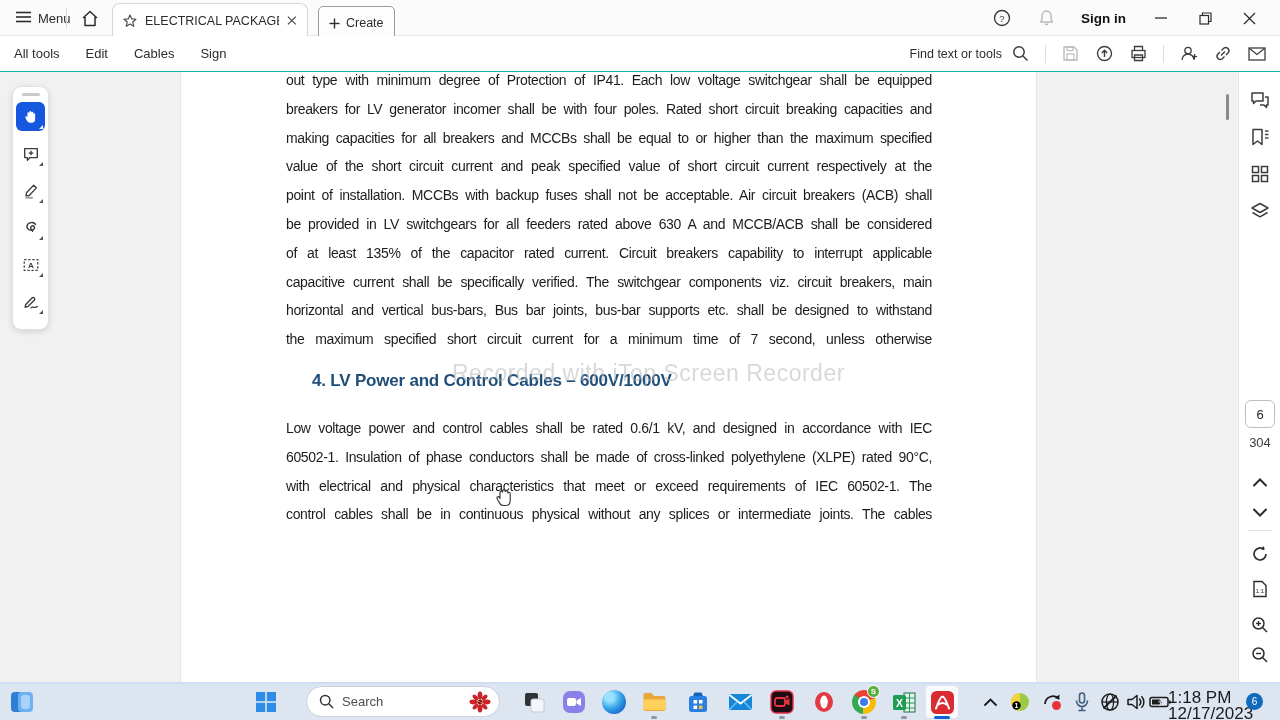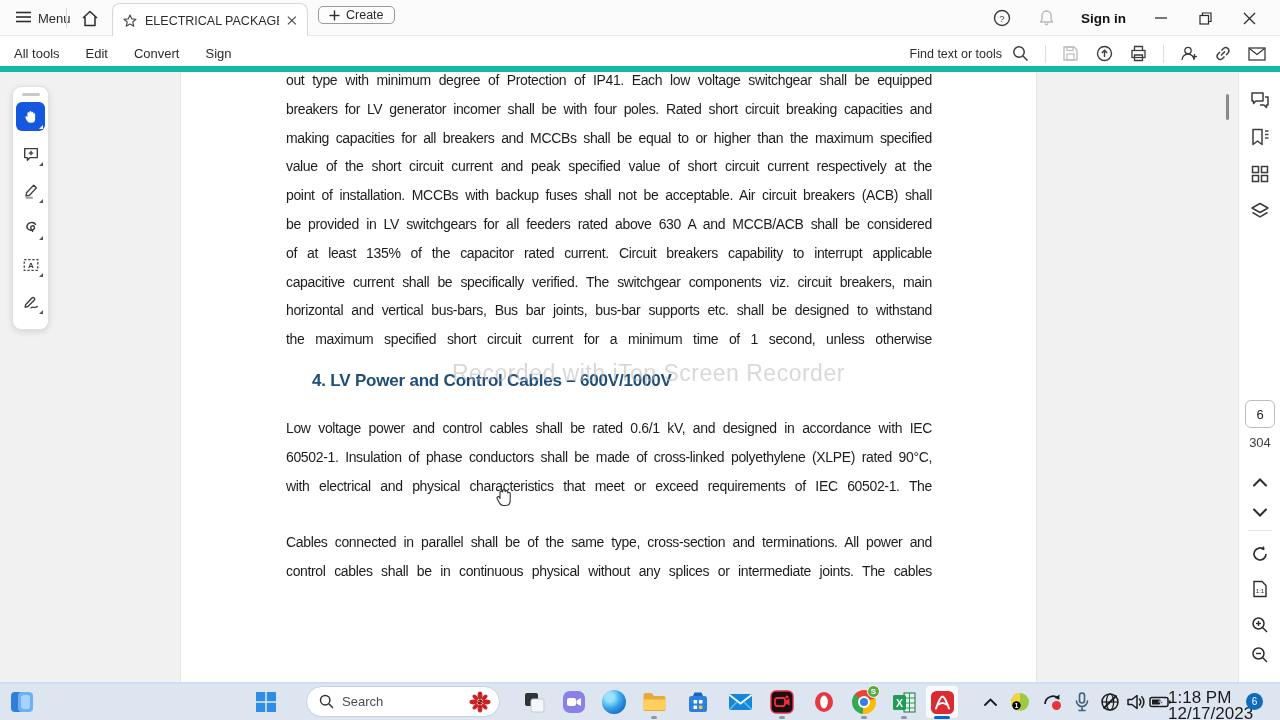--- a/index.html
+++ b/index.html
@@ -7,27 +7,27 @@
   body { font-family:"Liberation Sans", sans-serif; background:#fff; position:relative; }
   .abs { position:absolute; }
 
   
   .bar1 { left:0; top:0; width:1280px; height:36px; background:#fbfbfb; border-bottom:1px solid #e9e9e9; }
   .menu-btn { left:10px; top:5px; height:26px; display:flex; align-items:center; gap:7px; padding:0 6px; color:#2c2c2c; font-size:13px; cursor:pointer; }
   .vdiv1 { left:66px; top:8px; width:1px; height:20px; background:#d8d8d8; }
   .home-btn { left:76px; top:5px; width:28px; height:26px; display:flex; align-items:center; justify-content:center; }
   .doc-tab { left:112px; top:3px; width:196px; height:34px; background:#fff; border:1px solid #d7d7d7; border-bottom:none; border-radius:8px 8px 0 0; display:flex; align-items:center; gap:8px; padding:0 10px; }
   .doc-tab .title { font-size:12.5px; color:#2c2c2c; white-space:nowrap; overflow:hidden; }
-  .create-btn { left:318px; top:6px; height:16px; border:1px solid #9b9b9b; border-radius:5px; display:flex; align-items:center; gap:6px; padding:8px 10px; font-size:12.5px; color:#2c2c2c; background:#fdfdfd; }
+  .create-btn { left:318px; top:6px; height:16px; border:1px solid #9b9b9b; border-radius:5px; display:flex; align-items:center; gap:6px; padding:16px 10px; font-size:12.5px; color:#2c2c2c; background:#fdfdfd; }
   .bar1-right { right:0; top:0; height:36px; display:flex; align-items:center; gap:10px; padding-right:14px; }
   .signin { font-size:13.5px; font-weight:bold; color:#111; margin:0 8px; }
   .winbtn { width:34px; height:30px; display:flex; align-items:center; justify-content:center; }
 
   
-  .bar2 { left:0; top:36px; width:1280px; height:36px; background:#ffffff; border-bottom:6px solid #14b8a6; }
+  .bar2 { left:0; top:36px; width:1280px; height:36px; background:#ffffff; border-bottom:1px solid #14b8a6; }
   .bar2-left { left:14px; top:0; height:35px; display:flex; align-items:center; gap:26px; }
   .bar2-left span { font-size:13px; color:#2c2c2c; cursor:pointer; }
   .bar2-right { right:0; top:0; height:35px; display:flex; align-items:center; gap:16px; padding-right:14px; }
   .findlbl { font-size:12.5px; color:#2c2c2c; margin-right:-6px; }
   .vdiv2 { width:1px; height:18px; background:#dcdcdc; }
 
   
   .content { left:0; top:72px; width:1280px; height:610px; background:#f1f1f1; overflow:hidden; }
   .page { left:180px; top:0; width:857px; height:610px; background:#ffffff; border-left:1px solid #e6e6e6; border-right:1px solid #e6e6e6; }
   .doc-text { left:286px; top:-6px; width:646px; color:#1c1c1c; font-size:14px; letter-spacing:-0.35px; line-height:28.8px; }
@@ -148,21 +148,21 @@
           </g>
         </svg>
       </div>
   </div>
 </div>
 
 <div class="abs bar2">
   <div class="abs bar2-left">
     <span>All tools</span>
     <span>Edit</span>
-    <span>Convert</span>
+    <span>Cables</span>
     <span>Sign</span>
   </div>
   <div class="abs bar2-right">
     <span class="findlbl">Find text or tools</span>
     <svg width="17" height="17" viewBox="0 0 17 17">
         <circle cx="7" cy="7" r="5.2" fill="none" stroke="#3c3c3c" stroke-width="1.5"></circle>
         <line x1="11" y1="11" x2="15.5" y2="15.5" stroke="#3c3c3c" stroke-width="1.5"></line>
       </svg>
     <div class="vdiv2"></div>
     <svg width="17" height="17" viewBox="0 0 17 17">
@@ -203,26 +203,25 @@
   <div class="abs doc-text">
     <div class="jl">out type with minimum degree of Protection of IP41. Each low voltage switchgear shall be equipped</div>
     <div class="jl">breakers for LV generator incomer shall be with four poles. Rated short circuit breaking capacities and</div>
     <div class="jl">making capacities for all breakers and MCCBs shall be equal to or higher than the maximum specified</div>
     <div class="jl">value of the short circuit current and peak specified value of short circuit current respectively at the</div>
     <div class="jl">point of installation. MCCBs with backup fuses shall not be acceptable. Air circuit breakers (ACB) shall</div>
     <div class="jl">be provided in LV switchgears for all feeders rated above 630 A and MCCB/ACB shall be considered</div>
     <div class="jl">of at least 135% of the capacitor rated current. Circuit breakers capability to interrupt applicable</div>
     <div class="jl">capacitive current shall be specifically verified. The switchgear components viz. circuit breakers, main</div>
     <div class="jl">horizontal and vertical bus-bars, Bus bar joints, bus-bar supports etc. shall be designed to withstand</div>
-    <div class="jl">the maximum specified short circuit current for a minimum time of 1 second, unless otherwise</div>
+    <div class="jl">the maximum specified short circuit current for a minimum time of 7 second, unless otherwise</div>
     <div class="doc-heading">4.  LV Power and Control Cables – 600V/1000V</div>
     <div class="jl p2">Low voltage power and control cables shall be rated 0.6/1 kV, and designed in accordance with IEC</div>
     <div class="jl">60502-1. Insulation of phase conductors shall be made of cross-linked polyethylene (XLPE) rated 90°C,</div>
     <div class="jl">with electrical and physical characteristics that meet or exceed requirements of IEC 60502-1. The</div>
-    <div class="jl p3">Cables connected in parallel shall be of the same type, cross-section and terminations. All power and</div>
     <div class="jl">control cables shall be in continuous physical without any splices or intermediate joints. The cables</div>
   </div>
 
   <div class="abs watermark">Recorded with iTop Screen Recorder</div>
 
   <svg class="abs cursor-hand" style="left:494px; top:414px;" width="22" height="24" viewBox="0 0 22 24">
     <path d="M6 13 V6.5 q0-1.4 1.3-1.4 t1.3 1.4 V5 q0-1.4 1.3-1.4 t1.3 1.4 v1 q0-1.4 1.3-1.4 t1.3 1.4 v1.5 q0-1.2 1.2-1.2 t1.2 1.2 v7 q0 5-4.5 5 h-2.5 q-2.5 0-4-3 l-2-3.8 q-.7-1.4.6-2 1-.4 1.9.8 z" fill="#fff" stroke="#333" stroke-width="1.1"></path>
   </svg>
 
   <div class="abs scroll-thumb"></div>

